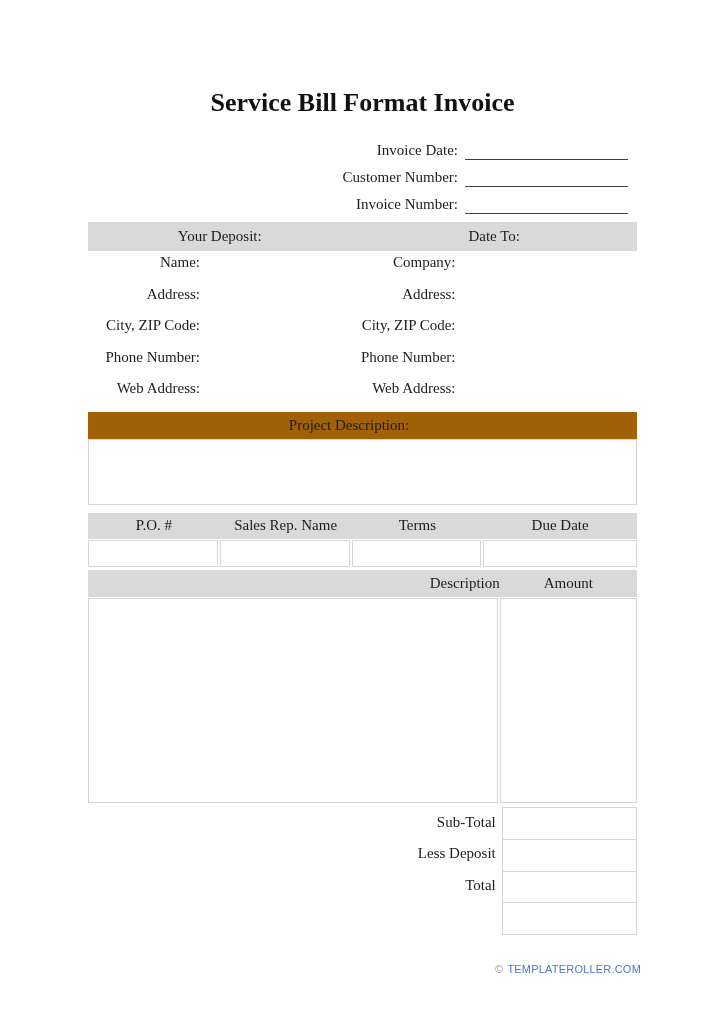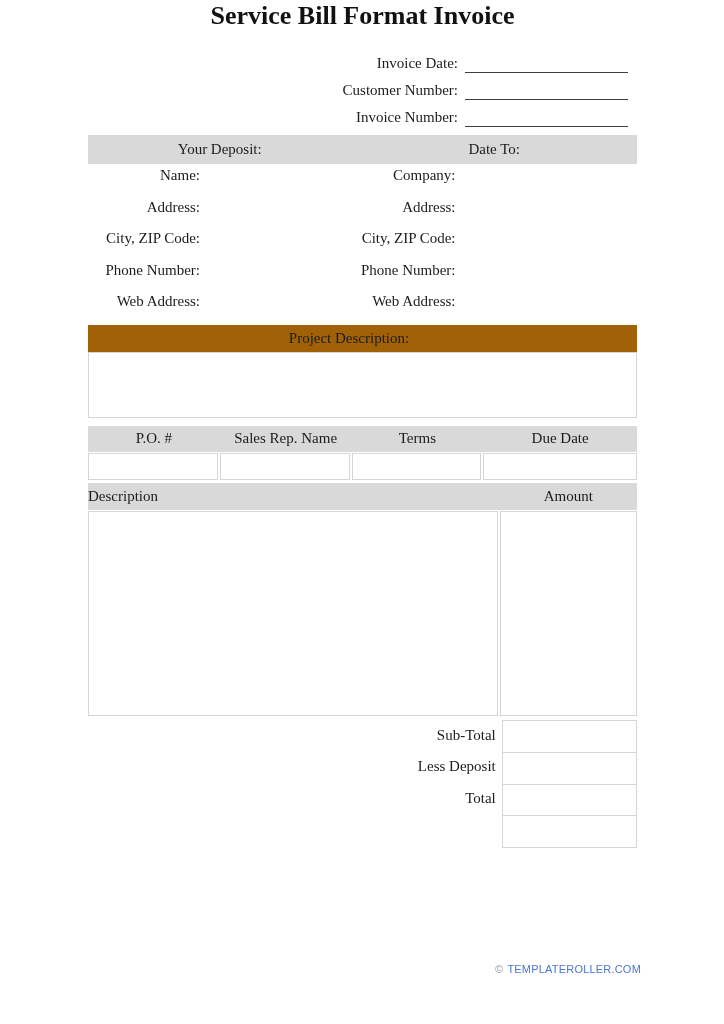--- a/index.html
+++ b/index.html
@@ -9,20 +9,21 @@
     width: 724px; height: 1024px;
     background: #ffffff;
     font-family: "Liberation Serif", serif;
     color: #1c1c1c;
     overflow: hidden;
   }
   .content { position: absolute; left: 88px; top: 0; width: 549px; }
 
   
   .title {
+    margin-top: 87px;
     font-size: 26px; line-height: 31px;
     font-weight: bold; text-align: center;
     color: #111111;
   }
 
   
   .meta { margin-top: 15px; }
   .meta-row {
     height: 27px;
     display: flex; justify-content: flex-end; align-items: flex-end;
@@ -70,21 +71,21 @@
   .po-row { display: flex; gap: 2px; margin-top: 1px; height: 27px; }
   .po-cell { background: #fff; border: 1px solid #d6d6d6; }
   .po-cell.c24 { flex: 0 0 calc(24% - 2px); }
   .po-cell.c28 { flex: 1; }
 
   
   .items-head {
     margin-top: 3px; height: 27px; background: #d9d9d9;
     display: flex; align-items: center; font-size: 15px;
   }
-  .ih-desc { width: 75%; text-align: left; }
+  .ih-desc { width: 75%; text-align: right; }
   .ih-amt  { width: 25%; text-align: center; }
   .items-body { margin-top: 1px; height: 205px; display: flex; gap: 2px; }
   .ib-desc { flex: 0 0 calc(75% - 2px); background: #fff; border: 1px solid #d6d6d6; }
   .ib-amt  { flex: 1; background: #fff; border: 1px solid #d6d6d6; }
 
   
   .totals { display: flex; margin-top: 4px; }
   .tot-labels { width: 75%; font-size: 15px; }
   .tot-labels .tot-label { height: 31.5px; line-height: 31.5px; text-align: right; padding-right: 4px; }
   .tot-boxes { flex: 1; margin-left: 2px; border: 1px solid #d6d6d6; background: #fff; }

